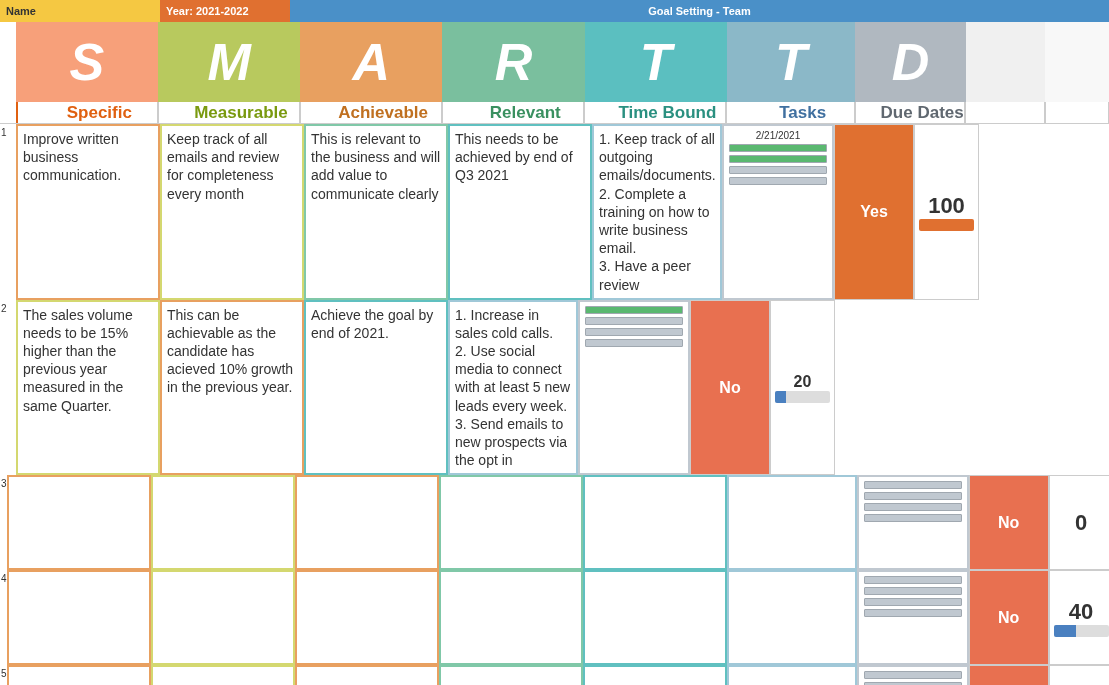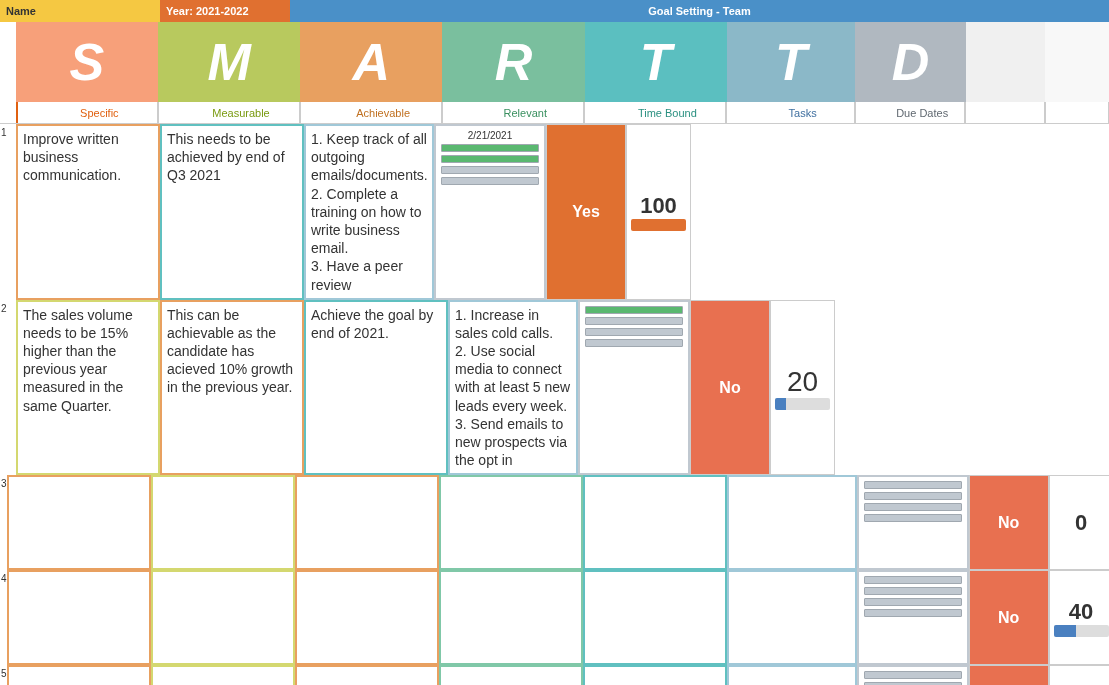--- a/index.html
+++ b/index.html
@@ -74,22 +74,22 @@
     
     .col-header-row {
       display: flex;
       height: 22px;
       border-bottom: 1px solid #ccc;
     }
     .col-header {
       display: flex;
       align-items: center;
       justify-content: center;
-      font-weight: normal;
-      font-size: 11px;
+      font-weight: bold;
+      font-size: 17px;
       border-right: 1px solid #ccc;
       border-left: 1px solid #ccc;
       padding-left: 24px;
     }
     .ch-specific { width: 144px; color: #e06010; border-left: 2px solid #e06010; border-right: 1px solid #ccc; }
     .ch-measurable { width: 144px; color: #7a9a10; text-align: right; }
     .ch-achievable { width: 144px; color: #c07020; }
     .ch-relevant { width: 144px; color: #3a9060; }
     .ch-timebound { width: 144px; color: #2a9080; }
     .ch-tasks { width: 130px; color: #4070a0; }
@@ -203,20 +203,22 @@
     <div class="col-header ch-duedates">Due Dates</div>
     <div class="col-header ch-status"></div>
     <div class="col-header ch-score"></div>
   </div>
 
   <div id="data-rows-container">
       <div class="data-section">
         <div class="row-number">1</div>
         <div class="data-row" style="min-height: 70px;">
           <div class="data-cell dc-specific" style="min-height: 70px;">Improve written business communication.</div>
+          <div class="data-cell dc-measurable" style="min-height: 70px;">Keep track of all emails and review for completeness every month</div>
+          <div class="data-cell dc-relevant" style="min-height: 70px;">This is relevant to the business and will add value to communicate clearly</div>
           <div class="data-cell dc-timebound" style="min-height: 70px;">This needs to be achieved by end of Q3 2021</div>
           <div class="data-cell dc-tasks" style="min-height: 70px; white-space: pre-line;">1. Keep track of all outgoing emails/documents.
 2. Complete a training on how to write business email.
 3. Have a peer review</div>
           <div class="dc-duedates" style="min-height: 70px;">
             <div class="date-line">2/21/2021</div>
             <div class="date-bar filled-green"></div>
             <div class="date-bar filled-green"></div>
             <div class="date-bar"></div>
             <div class="date-bar"></div>
@@ -240,21 +242,21 @@
 2. Use social media to connect with at least 5 new leads every week.
 3. Send emails to new prospects via the opt in</div>
           <div class="dc-duedates" style="min-height: 90px;">
             <div class="date-bar filled-green"></div>
             <div class="date-bar"></div>
             <div class="date-bar"></div>
             <div class="date-bar"></div>
           </div>
           <div class="dc-status status-no">No</div>
           <div class="dc-score" style="flex-direction: column; gap: 0px; padding: 4px;">
-            <div style="font-size: 28px; font-weight: normal; color: rgb(51, 51, 51);">20</div>
+            <div style="font-size: 16px; font-weight: bold; color: rgb(51, 51, 51);">20</div>
             <div style="width: 100%; height: 12px; background: rgb(221, 221, 221); border-radius: 2px; overflow: hidden;">
               <div style="height: 100%; width: 20%; background: rgb(74, 128, 192);"></div>
             </div>
           </div>
         </div>
       </div>
       <div class="data-section">
         <div class="row-number">3</div>
         <div class="data-row" style="min-height: 95px;">
           <div class="data-cell dc-specific" style="min-height: 95px;"></div>

